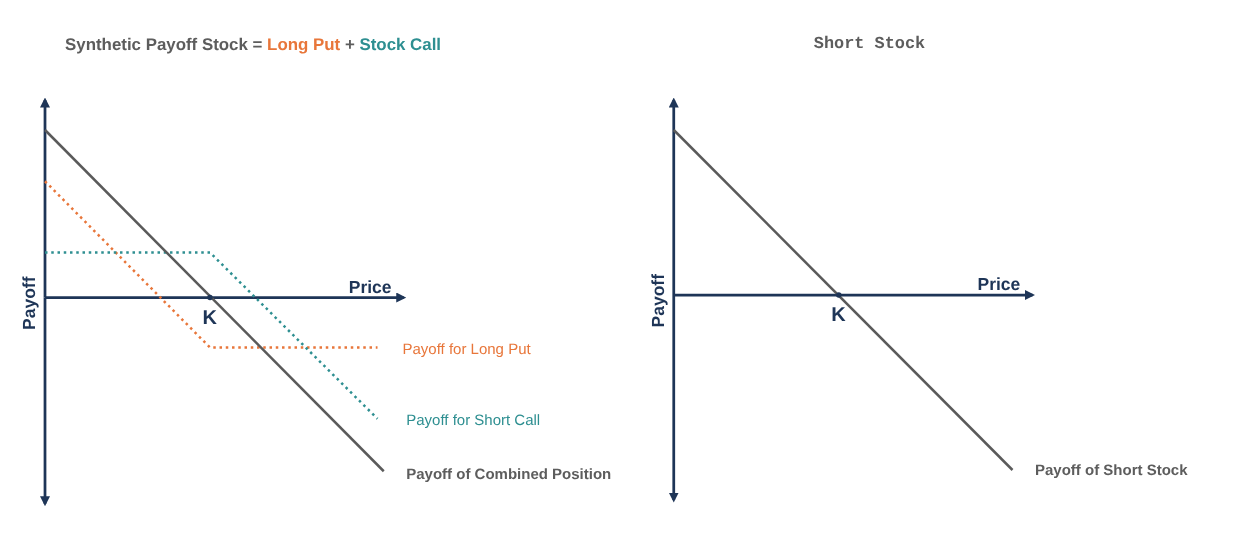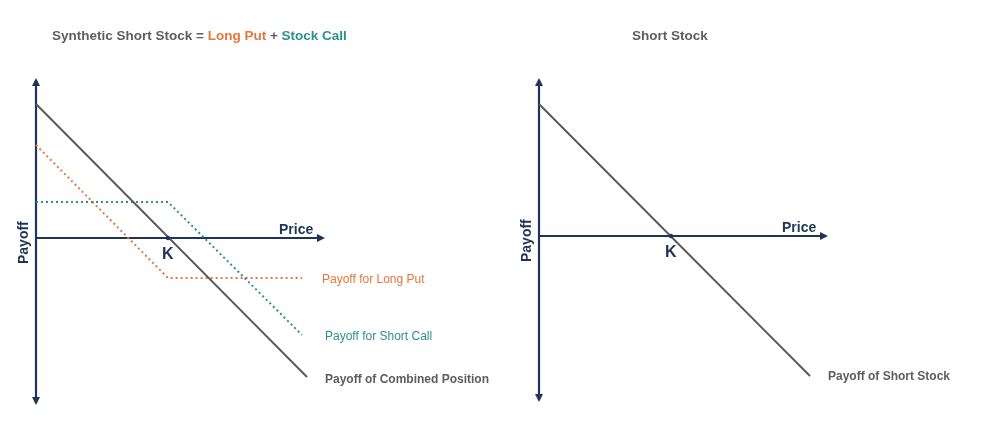--- a/index.html
+++ b/index.html
@@ -9,24 +9,24 @@
   .title .put { color: #e8763a; text-align: right; }
   .title .call { color: #2e8f91; }
   svg { position: absolute; left: 0; top: 0; }
   .axis-label { font-family: "Liberation Sans", "DejaVu Sans", sans-serif; font-weight: bold; fill: #1e3557; }
   .legend { font-family: "Liberation Sans", "DejaVu Sans", sans-serif; font-size: 12px; }
 </style>
 </head>
 <body>
 
 <div class="title" style="left:52px; top:28px;">
-  <span>Synthetic Short Stock</span><span> = </span><span class="put">Long Put</span><span> + </span><span class="call">Stock Call</span>
+  <span>Synthetic Payoff Stock</span><span> = </span><span class="put">Long Put</span><span> + </span><span class="call">Stock Call</span>
 </div>
 
-<div class="title" style="left:632px; top:28px;">Short Stock</div>
+<div class="title" style="left:651px; top:28px;font-family:Liberation Mono, monospace;">Short Stock</div>
 
 <svg width="1000" height="428" viewBox="0 0 1000 428">
   <defs>
     <marker id="arr" markerWidth="8" markerHeight="8" refX="6" refY="4" orient="auto" markerUnits="userSpaceOnUse">
       <path d="M0,0 L8,4 L0,8 z" fill="#1e3557"></path>
     </marker>
   </defs>
 
   <g>
 

